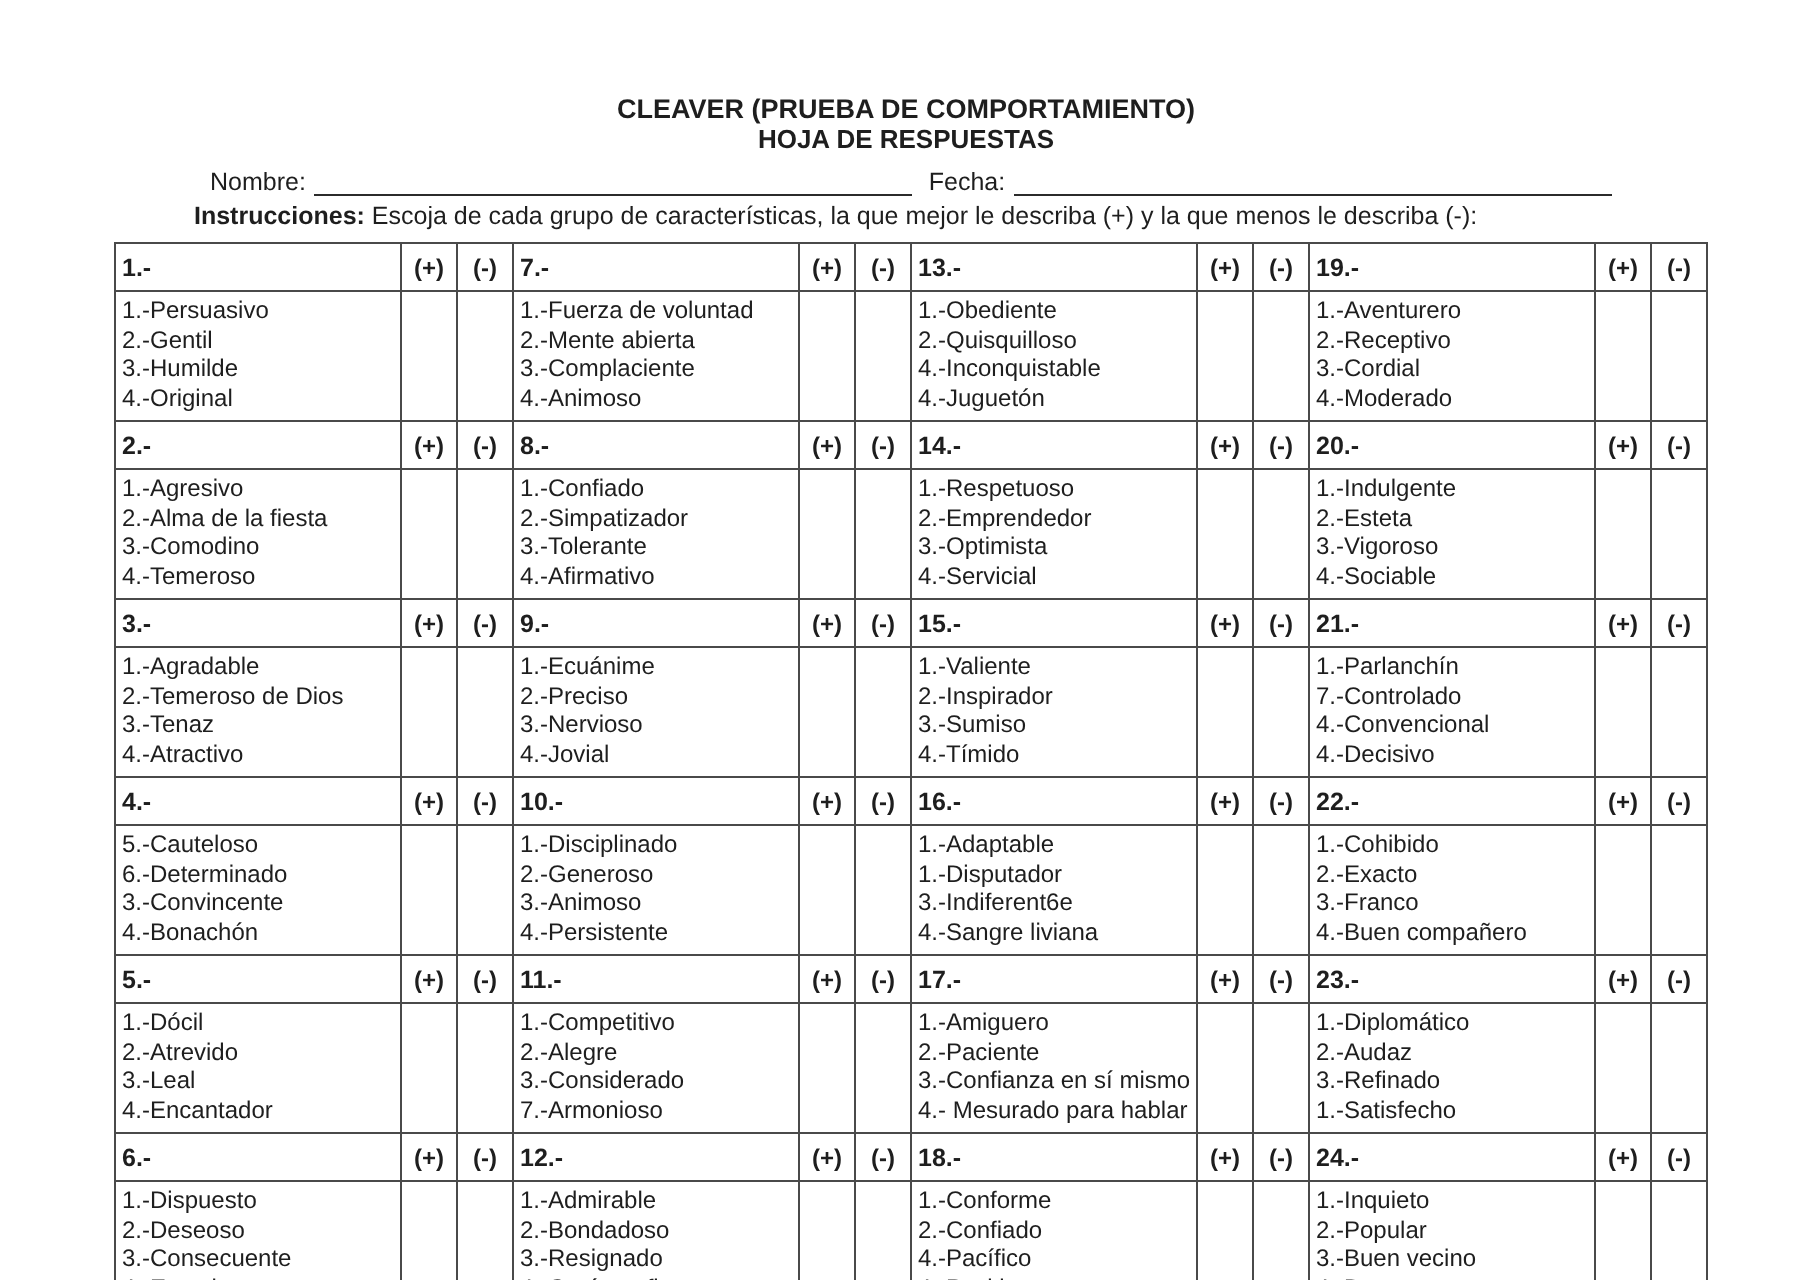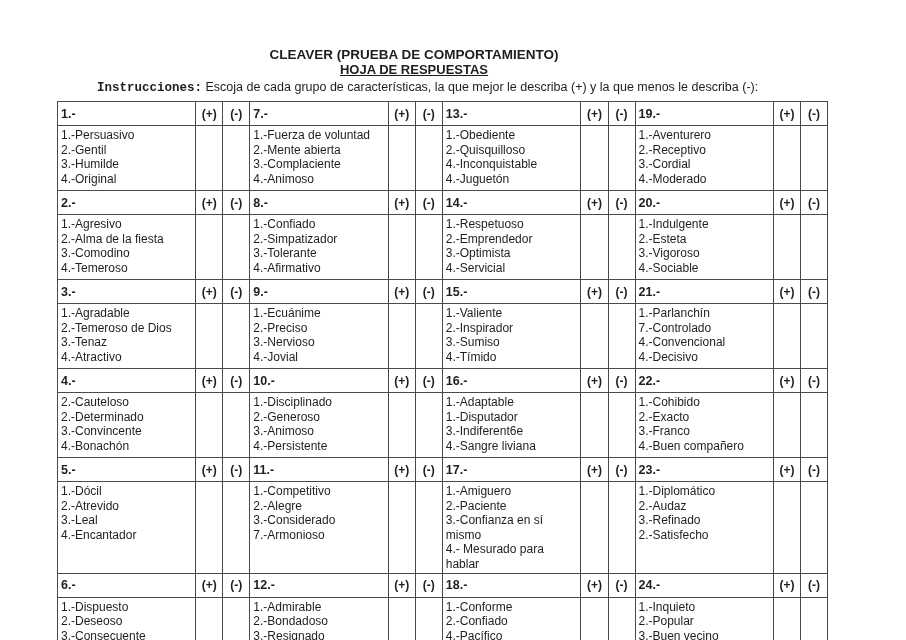--- a/index.html
+++ b/index.html
@@ -1,49 +1,55 @@
 <!DOCTYPE html>
 <html><head>
 <meta charset="utf-8">
 <style>
   html,body{margin:0;padding:0;background:#ffffff;}
   body{width:906px;height:640px;font-family:"Liberation Sans","DejaVu Sans",sans-serif;color:#1e1e1e;}
-  .page{position:relative;width:828px;height:640px;overflow:hidden;}
+  .page{position:relative;width:906px;height:640px;overflow:hidden;}
 
   .titles{text-align:center;padding-top:47px;line-height:15px;}
   .title{font-weight:bold;font-size:13.5px;}
-  .subtitle{font-weight:bold;font-size:13px;text-decoration:underline;}
+  .subtitle{font-weight:bold;font-size:13px;}
 
   .name-row{display:flex;align-items:flex-end;margin:7px 100px 0 105px;font-size:12.5px;}
   .name-row .lbl{white-space:nowrap;padding-right:4px;}
   .fill-line{flex-grow:1;border-bottom:1.2px solid #2b2b2b;height:13px;}
   .fill-line.first{margin-right:8px;}
 
   .instructions{margin:3px 40px 0 97px;font-size:12.5px;}
-  .instructions b{font-weight:bold;font-family:Liberation Mono, monospace;}
+  .instructions b{font-weight:bold;}
 
   table.sheet{border-collapse:collapse;margin:6px 0 0 57px;table-layout:fixed;}
   table.sheet td{border:1.4px solid #4a4a4a;overflow:hidden;}
   td.num{font-weight:bold;font-size:12.5px;padding:2px 3px;height:19px;vertical-align:middle;}
   td.pm{font-weight:bold;font-size:12px;text-align:center;vertical-align:middle;padding:0;}
   td.itemcell{vertical-align:top;padding:2px 2px 1px 3px;font-size:12px;line-height:14.6px;height:61px;}
   td.anscell{background:#ffffff;}
   col.cname{width:143px;}
   col.cpm{width:28px;}
 </style>
 </head>
 <body>
 
 <div class="page">
 
   <div class="titles">
     <div class="title">CLEAVER (PRUEBA DE COMPORTAMIENTO)</div>
     <div class="subtitle">HOJA DE RESPUESTAS</div>
   </div>
 
+  <div class="name-row">
+    <span class="lbl">Nombre:</span>
+    <span class="fill-line first"></span>
+    <span class="lbl">Fecha:</span>
+    <span class="fill-line"></span>
+  </div>
 
   <div class="instructions"><b>Instrucciones:</b><span> Escoja de cada grupo de características, la que mejor le describa (+) y la que menos le describa (-):</span></div>
 
   <table class="sheet">
     <colgroup>
       <col class="cname">
         <col class="cpm">
         <col class="cpm">
       <col class="cname">
         <col class="cpm">
@@ -213,22 +219,22 @@
       <td class="pm">(-)</td>
       <td class="num">16.-</td>
       <td class="pm">(+)</td>
       <td class="pm">(-)</td>
       <td class="num">22.-</td>
       <td class="pm">(+)</td>
       <td class="pm">(-)</td>
     </tr>
     <tr>
       <td class="itemcell">
-        <div>2.-Cauteloso</div>
-            <div>2.-Determinado</div>
+        <div>5.-Cauteloso</div>
+            <div>6.-Determinado</div>
             <div>3.-Convincente</div>
             <div>4.-Bonachón</div>
       </td>
       <td class="anscell"></td>
       <td class="anscell"></td>
       <td class="itemcell">
         <div>1.-Disciplinado</div>
             <div>2.-Generoso</div>
             <div>3.-Animoso</div>
             <div>4.-Persistente</div>
@@ -289,21 +295,21 @@
             <div>2.-Paciente</div>
             <div>3.-Confianza en sí mismo</div>
             <div>4.- Mesurado para hablar</div>
       </td>
       <td class="anscell"></td>
       <td class="anscell"></td>
       <td class="itemcell">
         <div>1.-Diplomático</div>
             <div>2.-Audaz</div>
             <div>3.-Refinado</div>
-            <div>2.-Satisfecho</div>
+            <div>1.-Satisfecho</div>
       </td>
       <td class="anscell"></td>
       <td class="anscell"></td>
     </tr>
 
     <tr>
       <td class="num">6.-</td>
       <td class="pm">(+)</td>
       <td class="pm">(-)</td>
       <td class="num">12.-</td>

